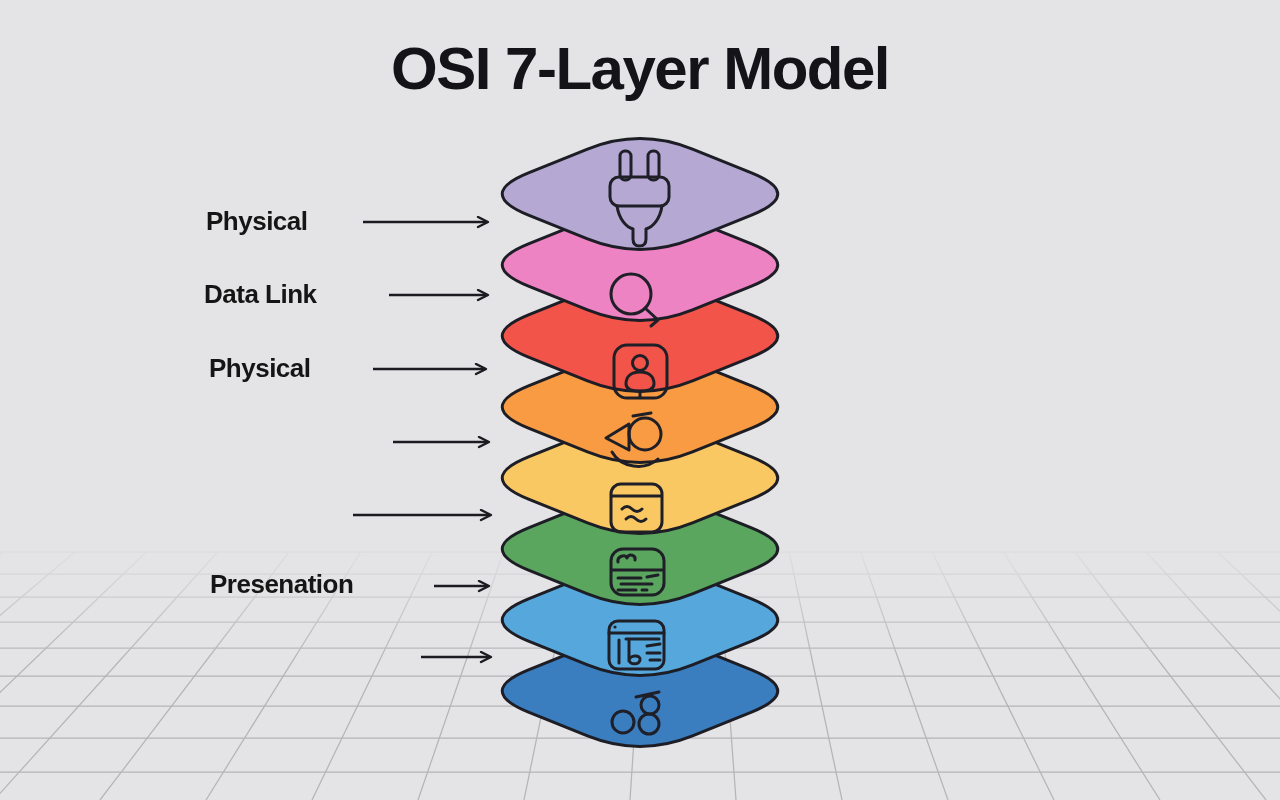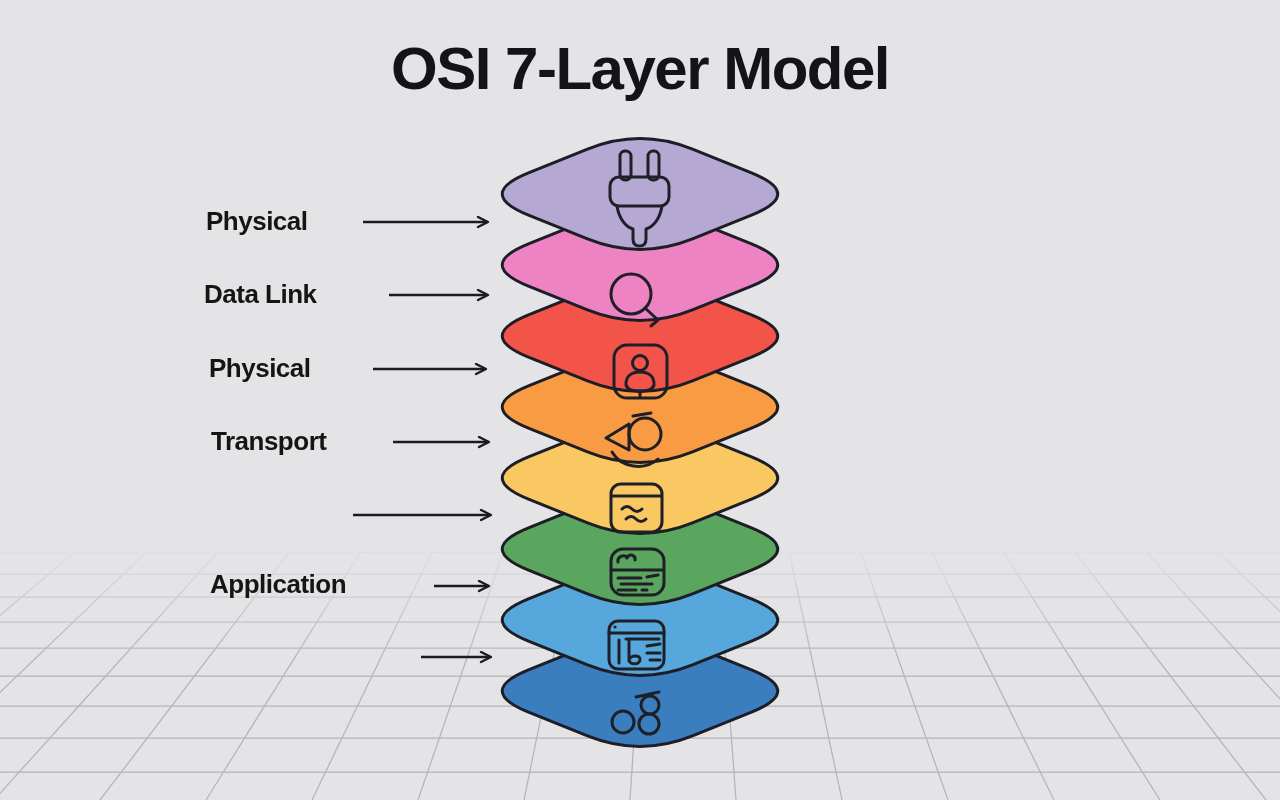--- a/index.html
+++ b/index.html
@@ -158,15 +158,14 @@
         <circle cx="623" cy="722" r="11"></circle>
       </g>
     </g>
   </svg>
 
   <div class="title">OSI 7-Layer Model</div>
 
   <div class="layer-label" style="left:206px;top:222px">Physical</div>
   <div class="layer-label" style="left:204px;top:295px">Data Link</div>
   <div class="layer-label" style="left:209px;top:369px">Physical</div>
-  <div class="layer-label" style="left:211px;top:442px">Transport</div>
-  <div class="layer-label" style="left:210px;top:585px">Application</div>
+  <div class="layer-label" style="left:210px;top:585px">Presenation</div>
 </div>
 
 </body></html>

